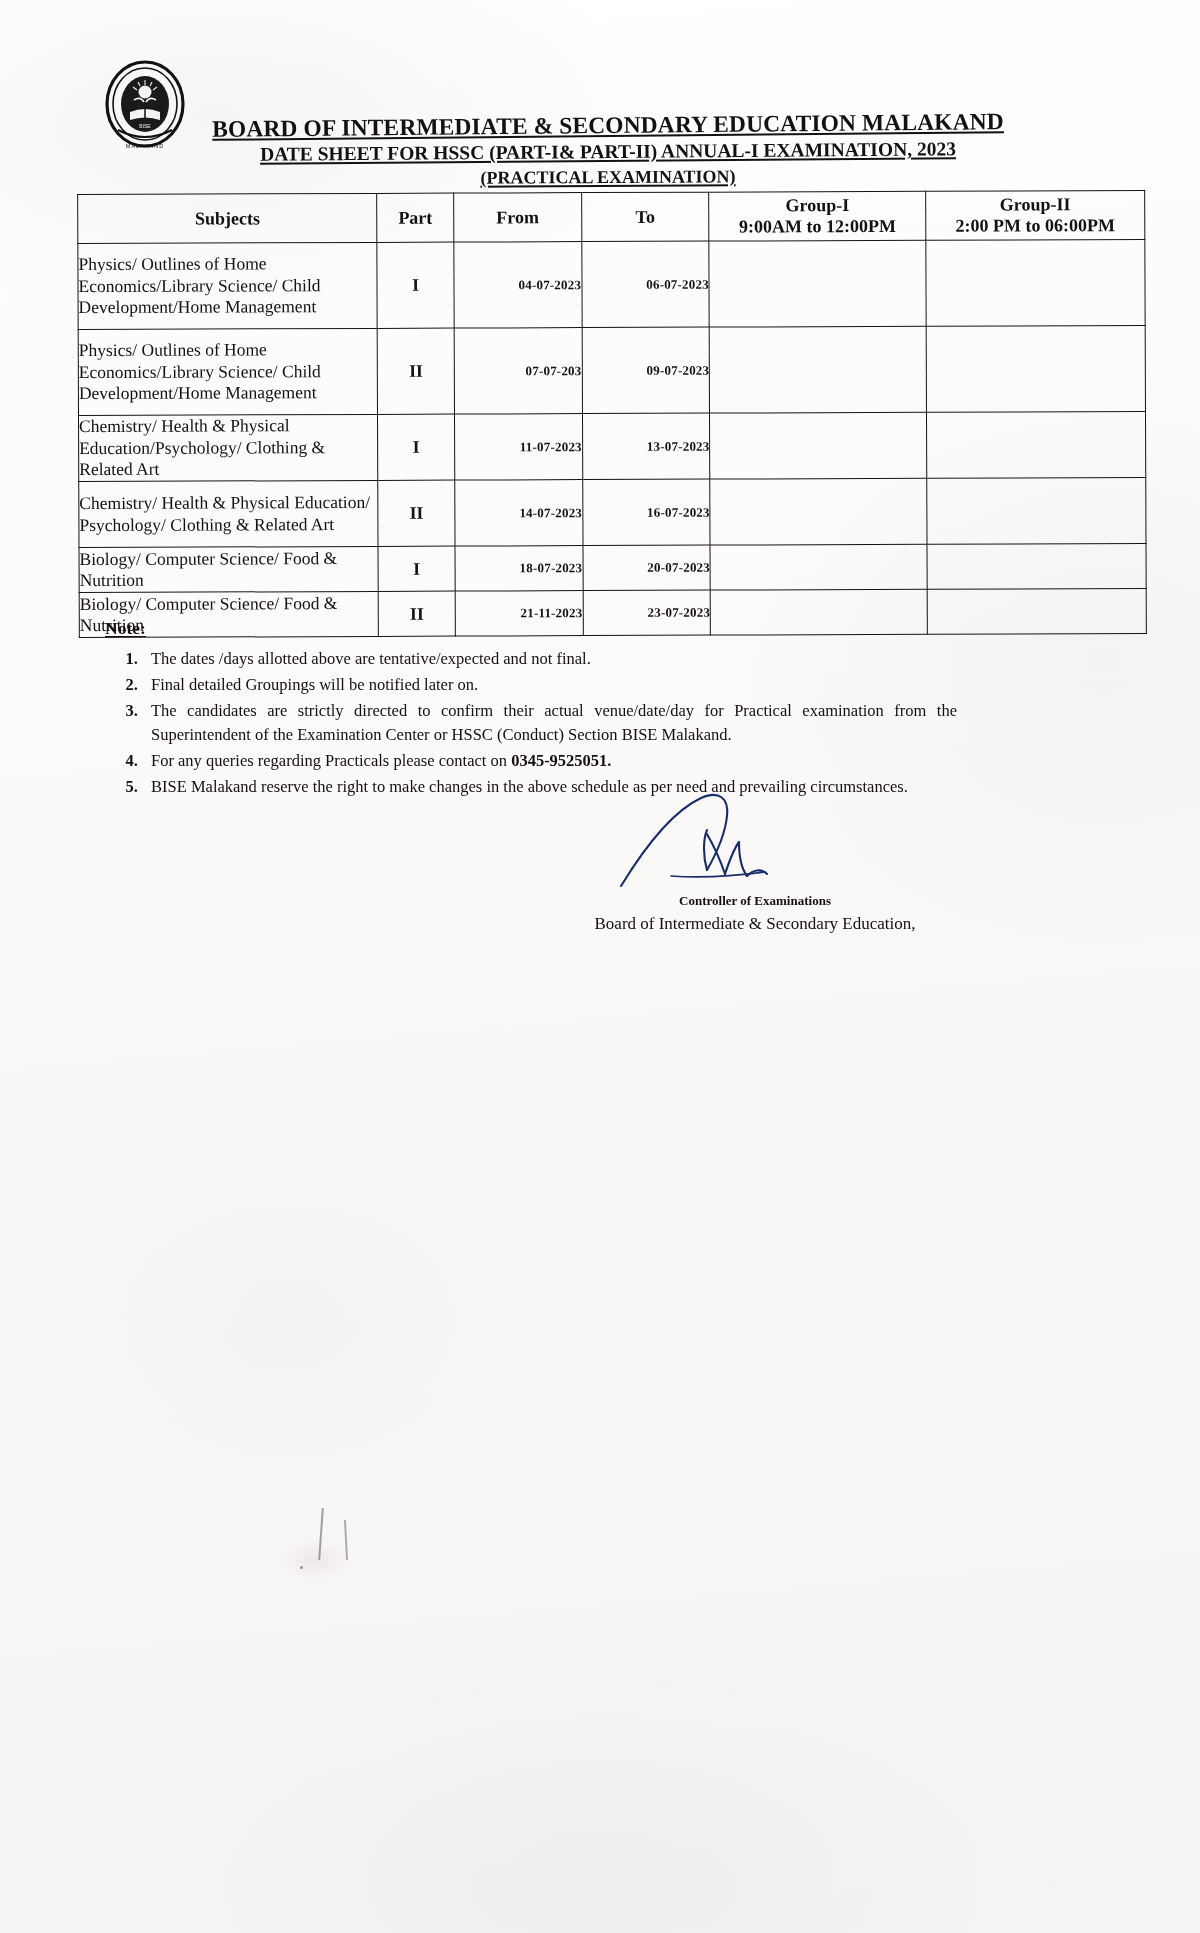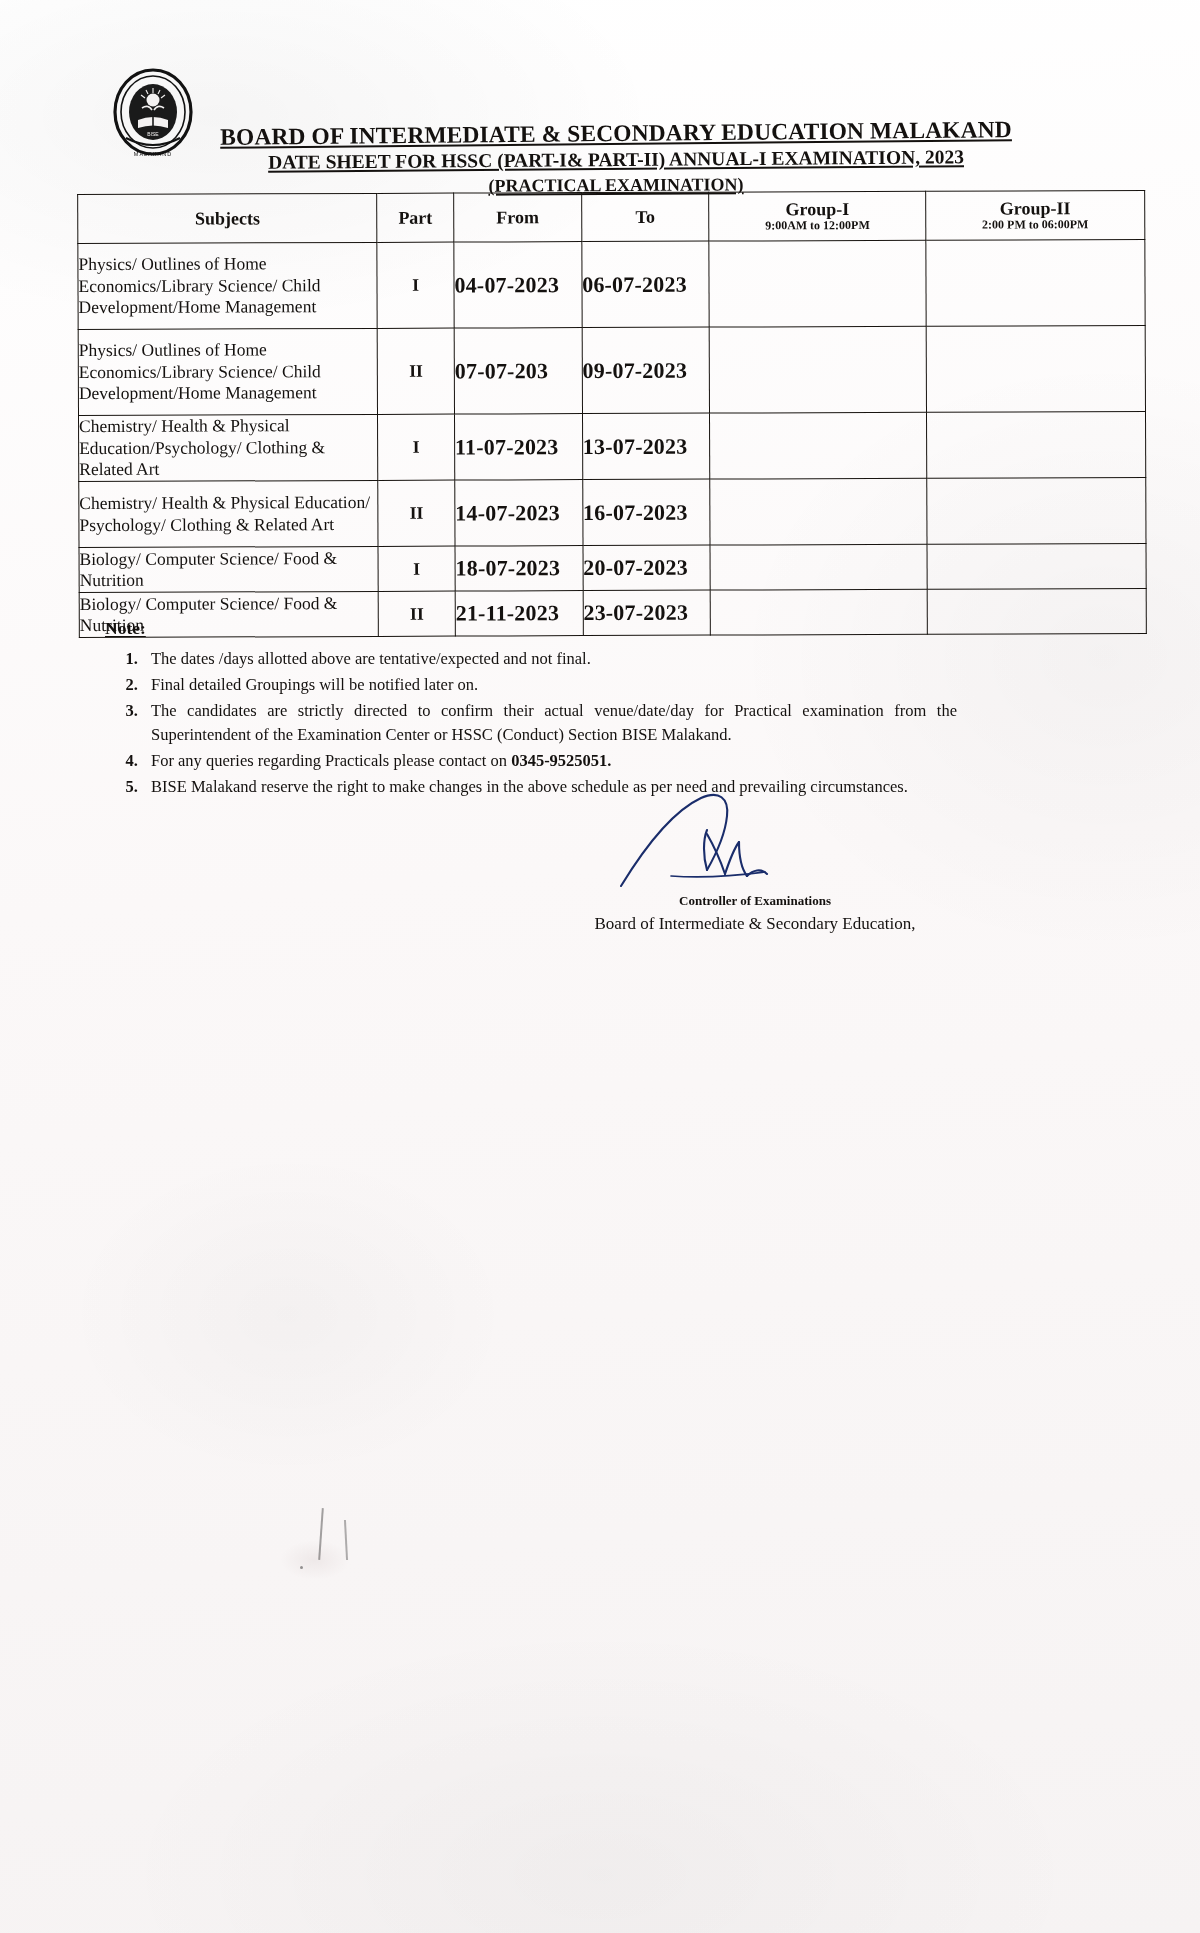--- a/index.html
+++ b/index.html
@@ -27,21 +27,21 @@
       radial-gradient(ellipse 700px 360px at 50% 97%, rgba(0,0,0,0.028), rgba(0,0,0,0) 70%),
       radial-gradient(ellipse 300px 220px at 24% 68%, rgba(0,0,0,0.022), rgba(0,0,0,0) 75%),
       linear-gradient(175deg, #ffffff 0%, #fbf8f8 45%, #f6f3f3 100%);
     pointer-events: none;
     z-index: 0;
   }
 
   .page {
     position: relative;
     z-index: 2;
-    padding: 16px;
+    padding: 8px;
   }
 
   
   .header {
     position: relative;
     height: 140px;
   }
   .crest {
     position: absolute;
     left: 96px;
@@ -122,39 +122,39 @@
     text-align: center;
     height: 44px;
     padding: 2px 4px;
     line-height: 1.15;
   }
   .th-group {
     font-size: 17px;
     margin-top: 40px;
   }
   .th-group .g-line1 { display:block; font-weight:bold; }
-  .th-group .g-line2 { display:block; font-weight:bold; font-size:12px; }
+  .th-group .g-line2 { display:block; font-weight:bold; font-size:18px; }
 
   td.subject {
     font-family: "Liberation Serif", serif;
     font-size: 17.5px;
     line-height: 1.22;
     padding: 4px 6px 4px 9px;
     text-align: left;
   }
   td.part {
     text-align: center;
     font-weight: bold;
     font-size: 17.5px;
     font-family: "Liberation Serif", serif;
   }
   td.datecell {
-    text-align: left;
-    font-weight: bold;
-    font-size: 22px;
+    text-align: right;
+    font-weight: bold;
+    font-size: 13px;
     font-family: "Liberation Serif", serif;
     letter-spacing: 0.2px;
   }
   td.groupcell { }
 
   
   .notes {
     position: absolute;
     left: 105px;
     top: 618px;

